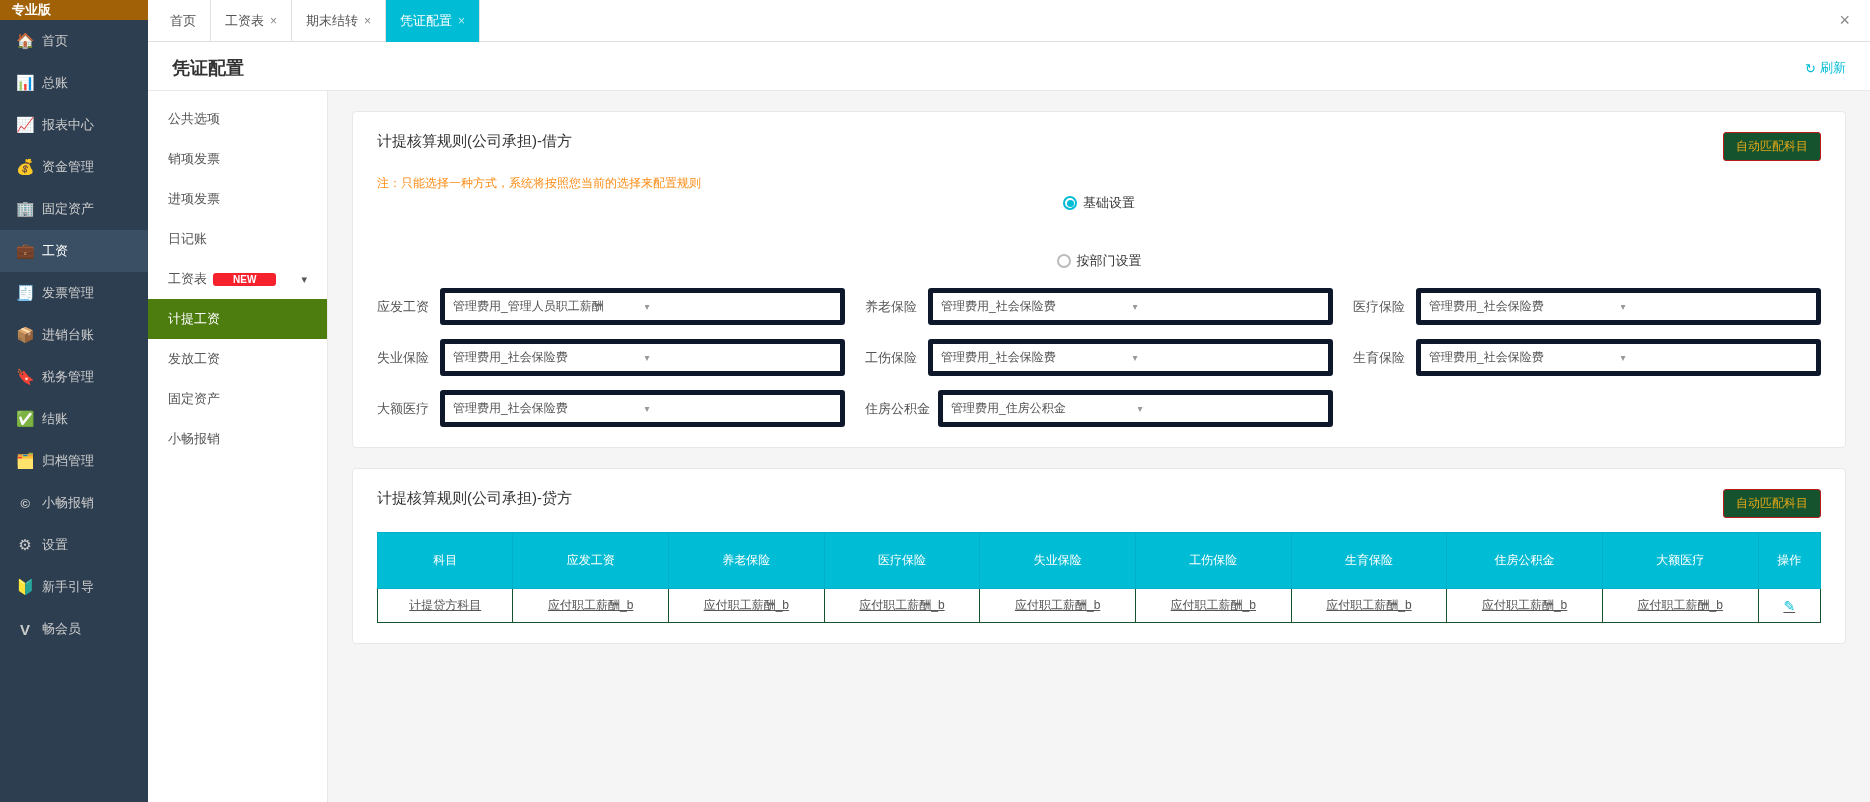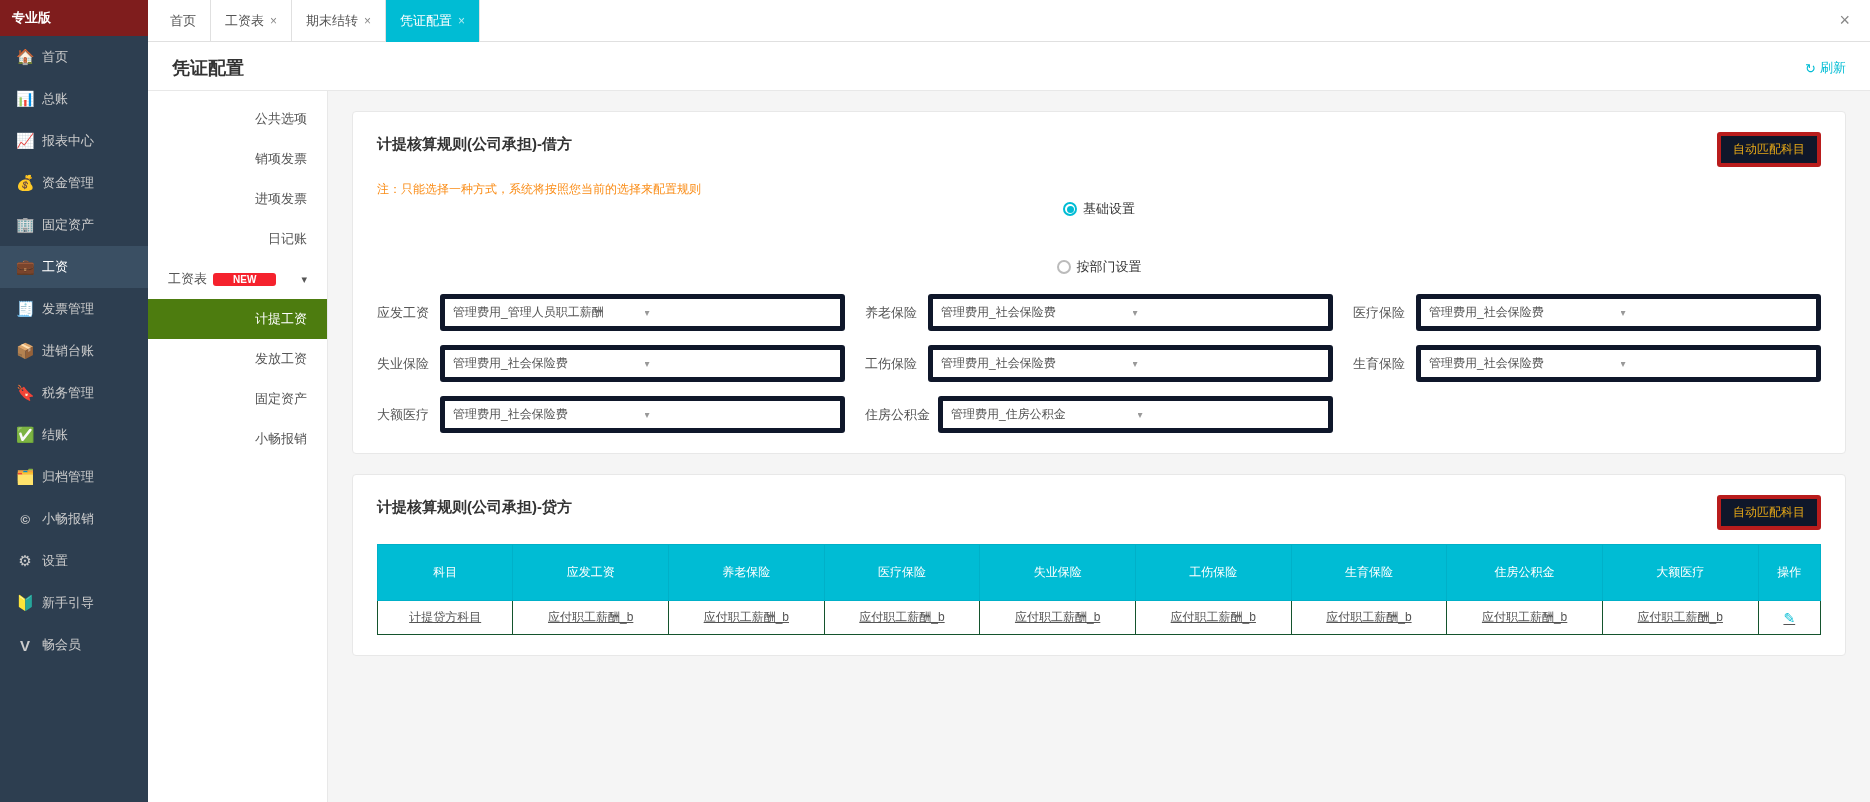--- a/index.html
+++ b/index.html
@@ -9,26 +9,26 @@
     .sidebar {
       width: 148px;
       background: #2d3e50;
       color: #ccc;
       display: flex;
       flex-direction: column;
       flex-shrink: 0;
       height: 100%;
     }
     .sidebar-header {
-      background: #7f1d1d;
+      background: #a16207;
       color: white;
       padding: 8px 12px;
       font-size: 13px;
       font-weight: bold;
-      height: 36px;
+      height: 20px;
       display: flex;
       align-items: center;
     }
     .sidebar-item {
       display: flex;
       align-items: center;
       padding: 12px 16px;
       color: #ccc;
       cursor: pointer;
       font-size: 13px;
@@ -128,21 +128,20 @@
     }
     .left-nav-item {
       padding: 11px 20px;
       cursor: pointer;
       color: #555;
       font-size: 13px;
       display: flex;
       align-items: center;
       gap: 6px;
       position: relative;
-      justify-content: flex-end;
     }
     .left-nav-item.active {
       background: #4d7c0f;
       color: #fff;
     }
     .left-nav-item .new-badge {
       background: #f5222d;
       color: #fff;
       font-size: 10px;
       padding: 1px 20px;
@@ -166,21 +165,21 @@
     .section-card {
       background: #fff;
       border: 1px solid #e8e8e8;
       border-radius: 4px;
       margin-bottom: 20px;
       padding: 20px 24px;
     }
 
     .section-title {
       font-size: 15px;
-      font-weight: bold;
+      font-weight: normal;
       color: #333;
       margin-bottom: 10px;
     }
 
     .section-note {
       color: #fa8c16;
       font-size: 12px;
       margin-bottom: 2px;
     }
 
@@ -251,23 +250,23 @@
       display: flex;
       align-items: center;
       justify-content: space-between;
       cursor: pointer;
       min-width: 0;
     }
     .form-select span { overflow: hidden; text-overflow: ellipsis; white-space: nowrap; flex: 1; }
     .form-select .caret { font-size: 10px; color: #999; flex-shrink: 0; margin-left: 4px; }
 
     .auto-match-btn {
-      border: 4px solid #b91c1c;
+      border: 1px solid #b91c1c;
       color: #e6a817;
-      background: #0f172a;
+      background: #14532d;
       padding: 5px 12px;
       font-size: 12px;
       border-radius: 3px;
       cursor: pointer;
       white-space: nowrap;
       float: right;
     }
 
     .section-header {
       display: flex;

